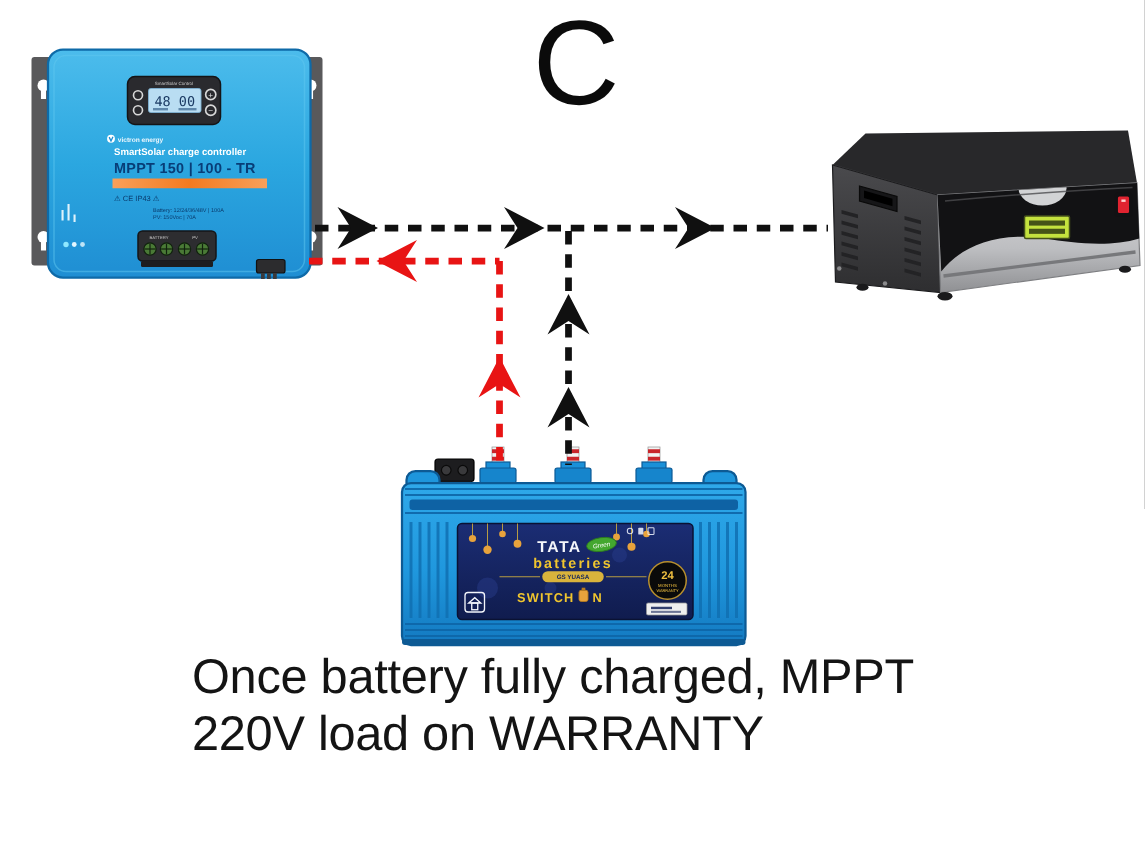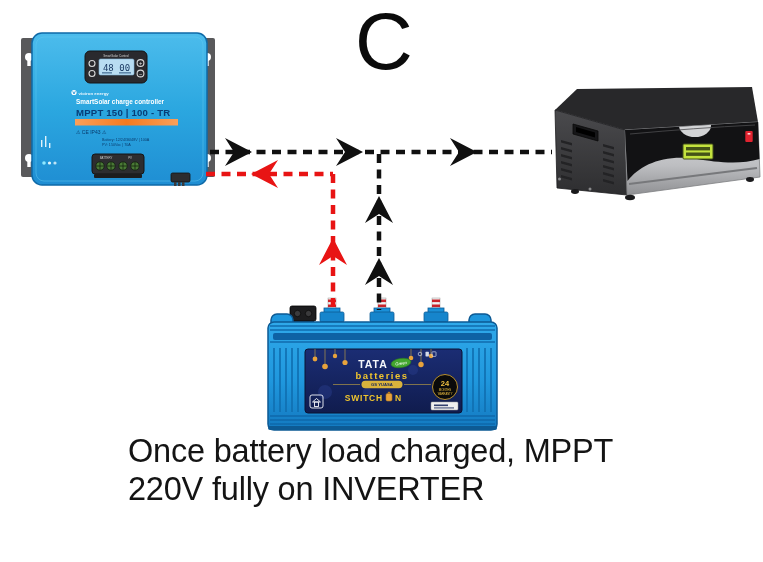--- a/index.html
+++ b/index.html
@@ -363,17 +363,17 @@
     <polygon points="477,152 450,138 459,152 450,166" fill="#101010"></polygon>
 
     <polygon points="379,196 365,223 379,214 393,223" fill="#101010"></polygon>
     <polygon points="379,258 365,285 379,276 393,285" fill="#101010"></polygon>
 
     <polygon points="251,174 278,160 269,174 278,188" fill="#e81414"></polygon>
     <polygon points="333,238 319,265 333,256 347,265" fill="#e81414"></polygon>
   </svg>
 
   <div class="caption">
-    <div>Once battery load charged, MPPT</div>
-    <div>220V fully on INVERTER</div>
+    <div>Once battery fully charged, MPPT</div>
+    <div>220V load on WARRANTY</div>
   </div>
 
 </div>
 
 </body></html>

